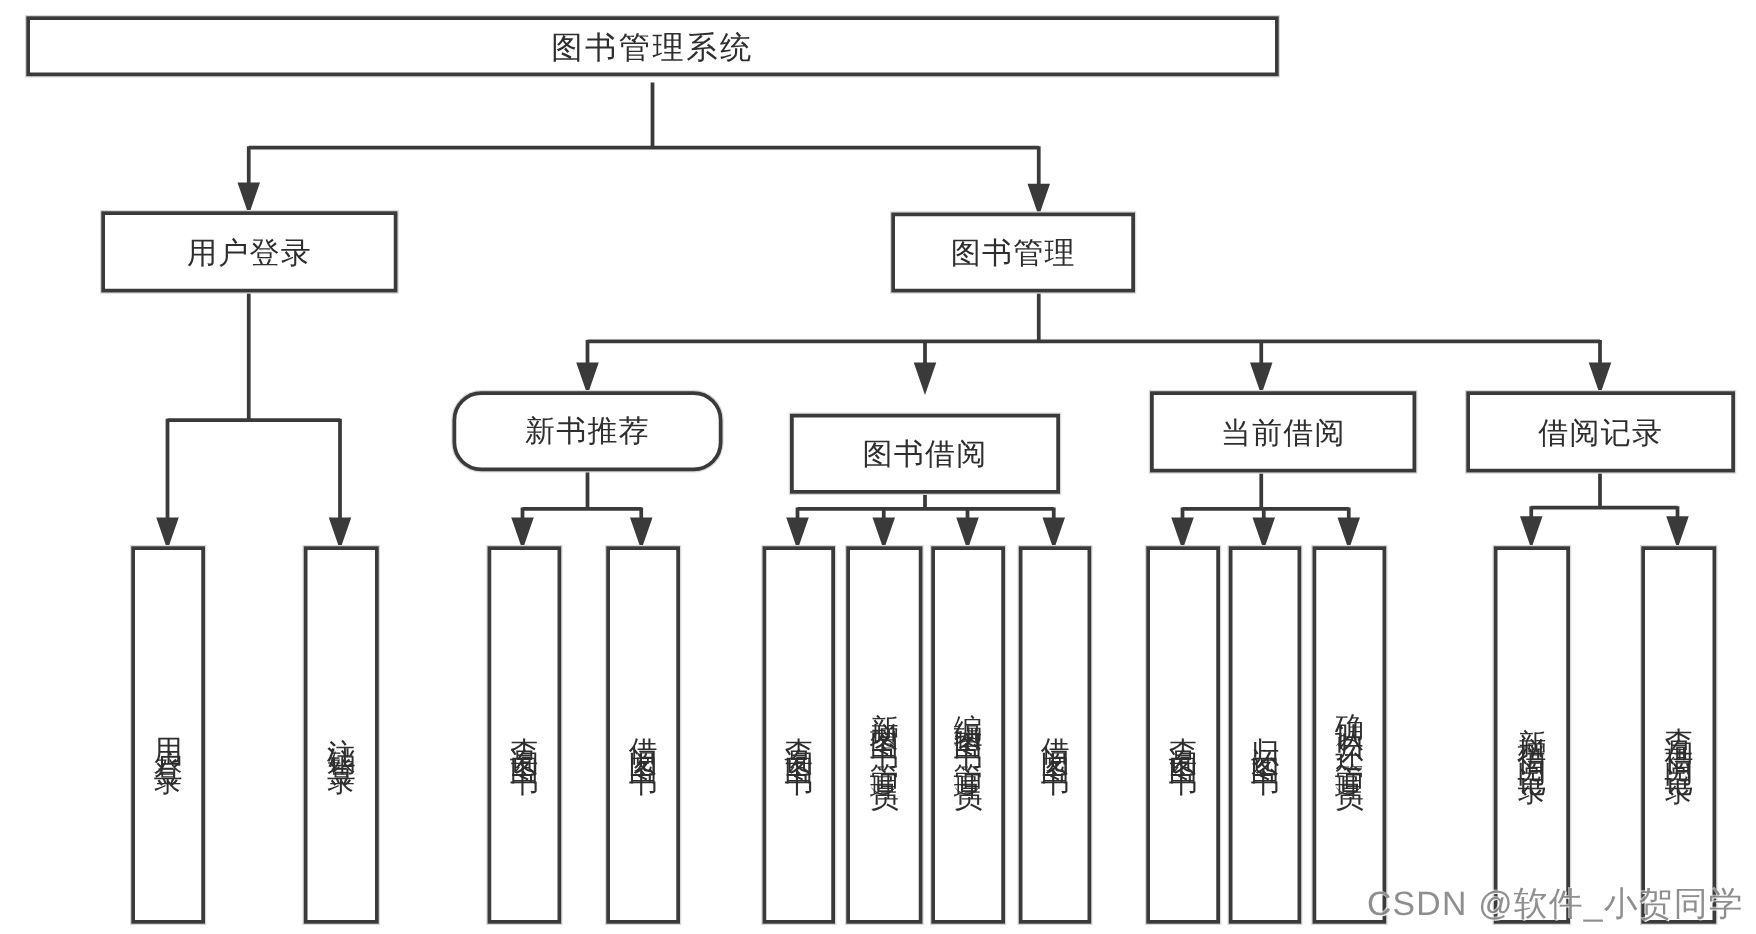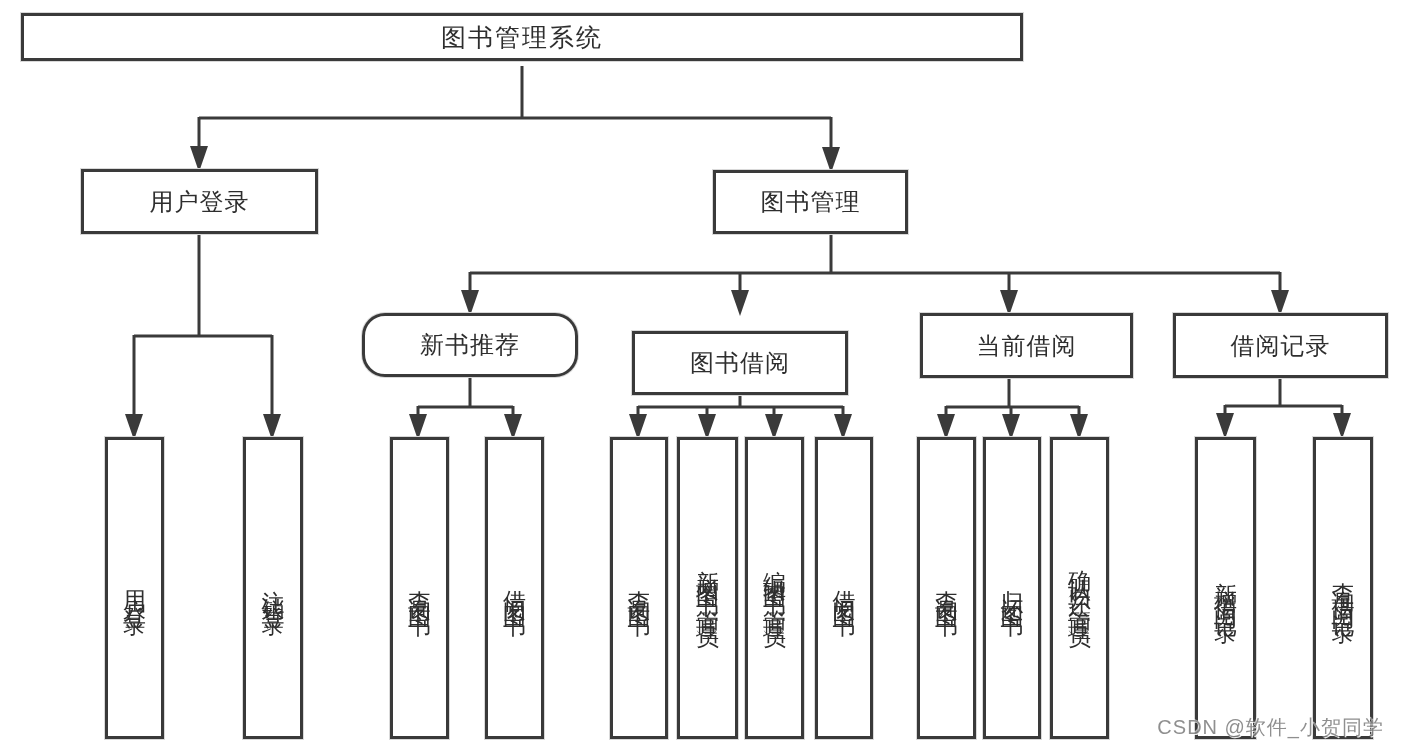--- a/index.html
+++ b/index.html
@@ -44,24 +44,24 @@
   .node.leaf .vtext {
     writing-mode: vertical-rl;
     text-orientation: mixed;
     font-size: 23px;
     line-height: 1;
     letter-spacing: 8px;
     white-space: nowrap;
   }
   .watermark {
     position: absolute;
-    right: 21px;
+    right: 10px;
     bottom: 6px;
     z-index: 3;
-    font-size: 20px;
+    font-size: 27px;
     color: rgba(128, 128, 128, 0.88);
     text-shadow: 1px 1px 0 rgba(255,255,255,0.9), -1px -1px 0 rgba(255,255,255,0.6);
     letter-spacing: 1px;
   }
 </style>
 </head>
 <body>
 
 <div class="canvas">
 

